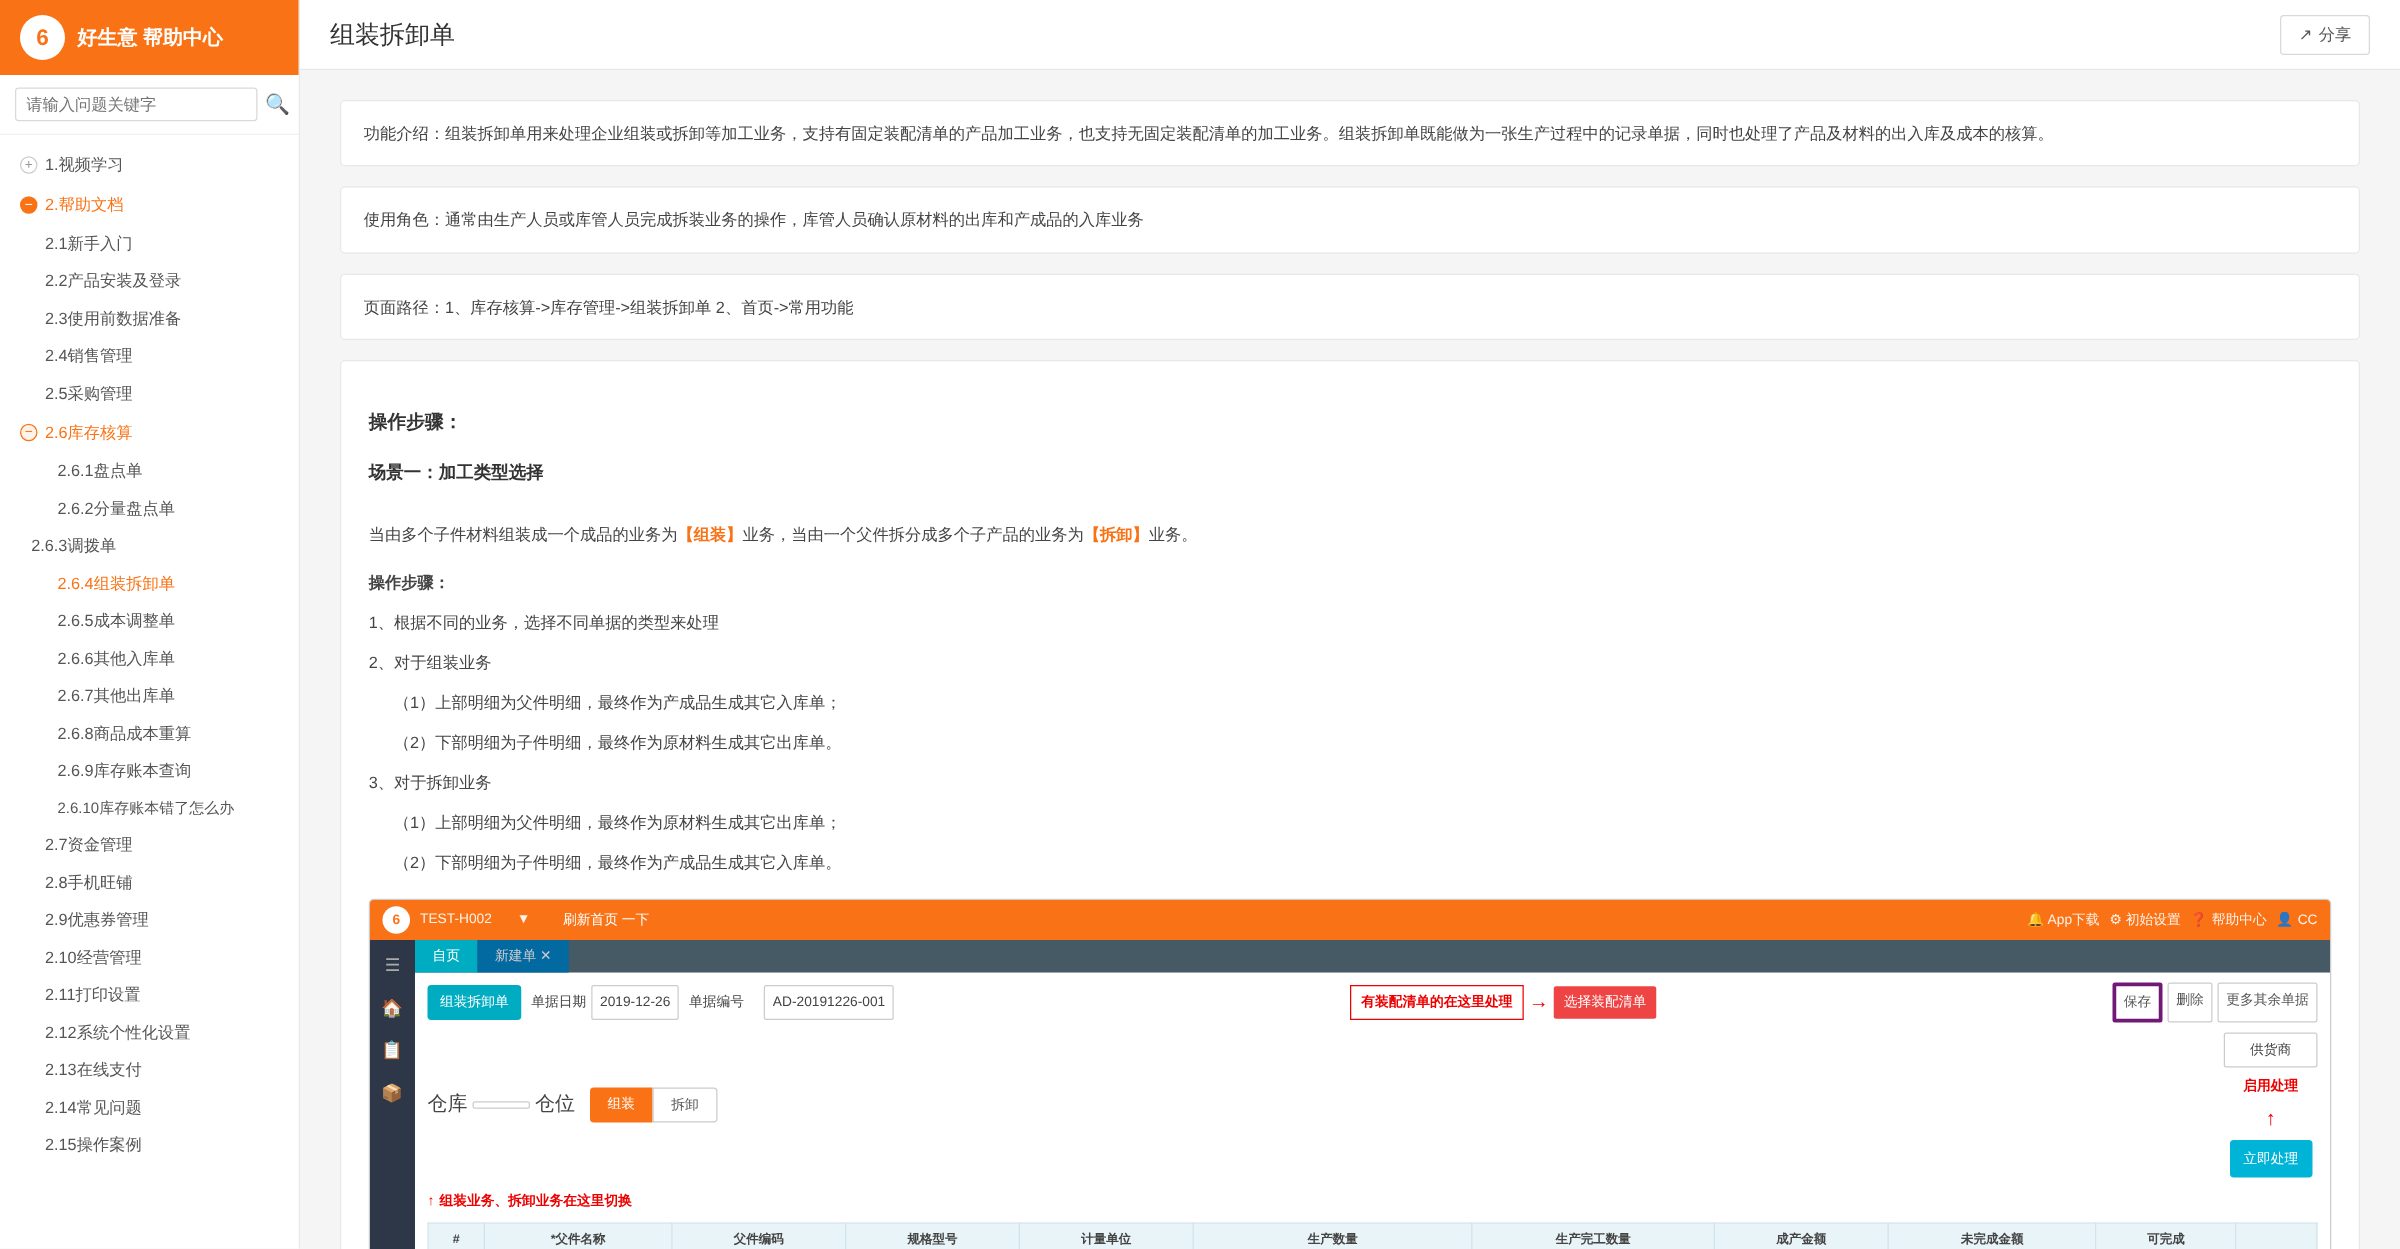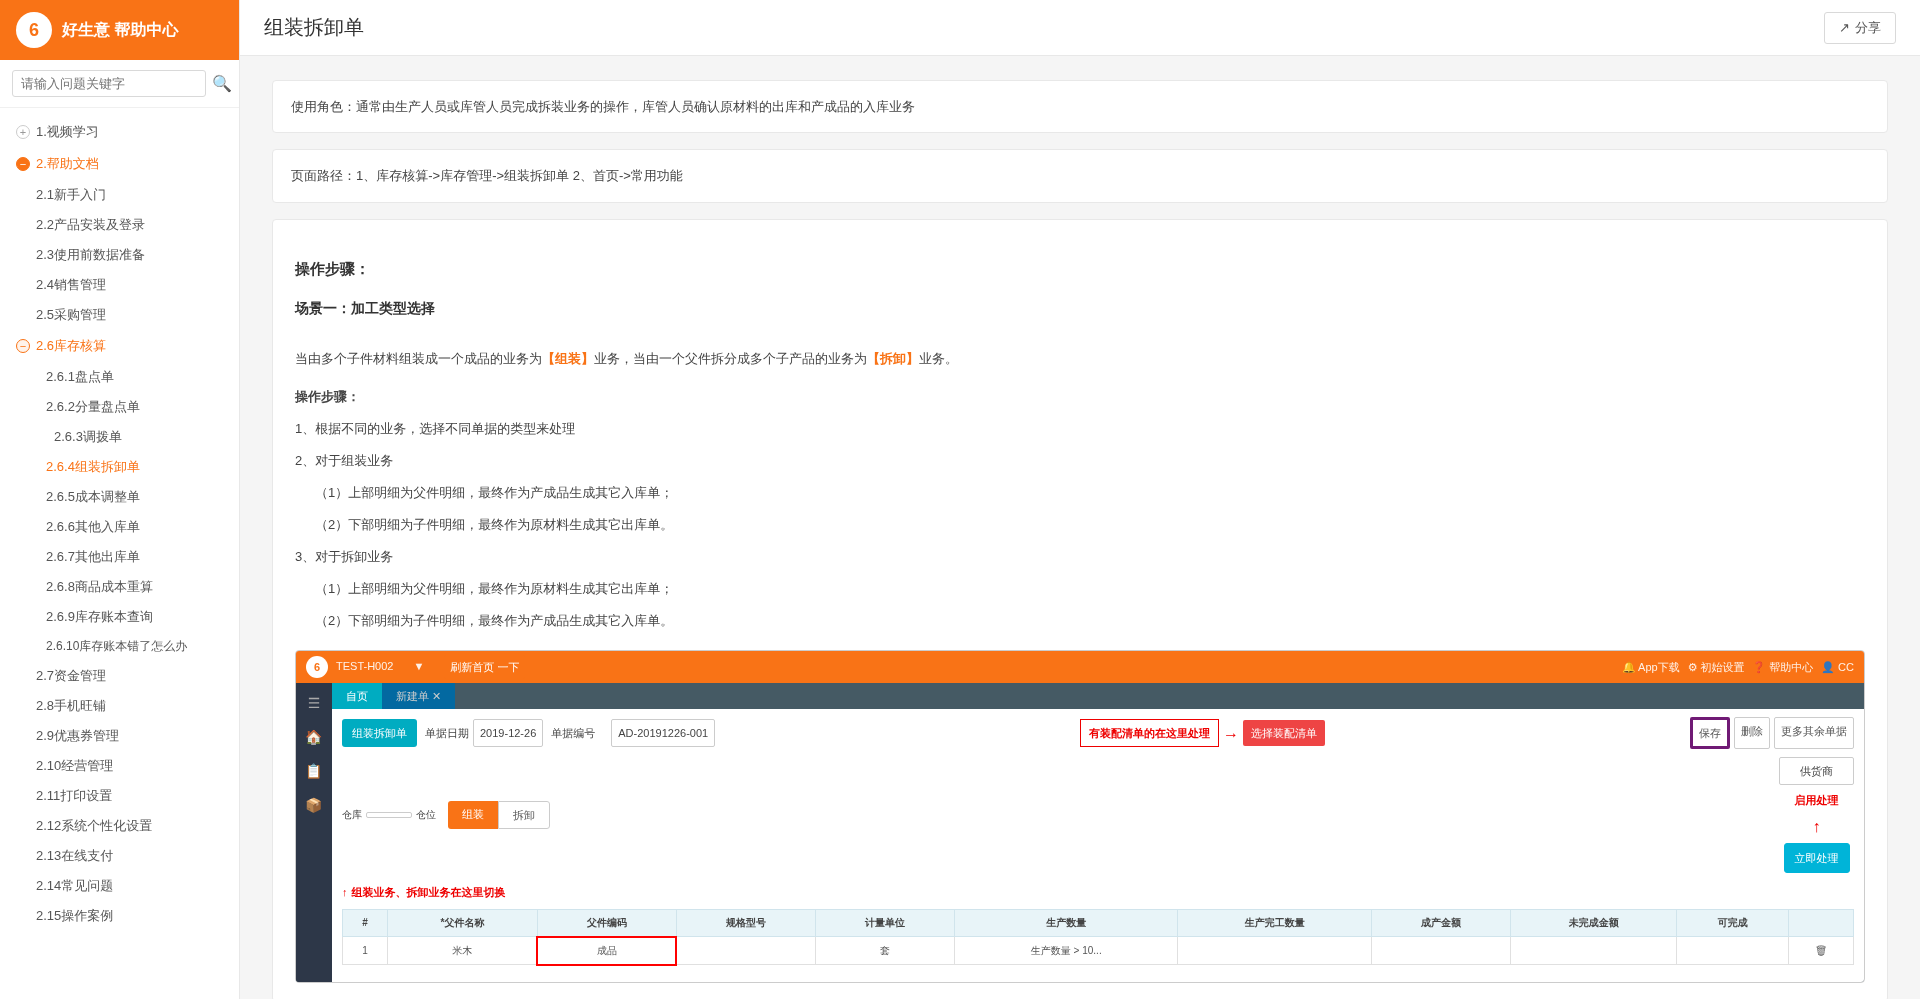--- a/index.html
+++ b/index.html
@@ -310,21 +310,21 @@
     <div class="nav-sub-item">2.4销售管理</div>
     <div class="nav-sub-item">2.5采购管理</div>
 
     <div class="nav-category active" style="color:#f97316;padding-left:16px;">
       <span style="width:14px;height:14px;display:inline-flex;align-items:center;justify-content:center;border:1px solid #f97316;border-radius:50%;font-size:11px;color:#f97316;flex-shrink:0;background:#fff3ea;">−</span>
       <span>2.6库存核算</span>
     </div>
 
     <div class="nav-sub-item" style="padding-left:46px;">2.6.1盘点单</div>
     <div class="nav-sub-item" style="padding-left:46px;">2.6.2分量盘点单</div>
-    <div class="nav-sub-item" style="padding-left:25px;margin-left:29px;">2.6.3调拨单</div>
+    <div class="nav-sub-item" style="padding-left:25px;">2.6.3调拨单</div>
     <div class="nav-sub-item active" style="padding-left:46px;color:#f97316;">2.6.4组装拆卸单</div>
     <div class="nav-sub-item" style="padding-left:46px;">2.6.5成本调整单</div>
     <div class="nav-sub-item" style="padding-left:46px;">2.6.6其他入库单</div>
     <div class="nav-sub-item" style="padding-left:46px;">2.6.7其他出库单</div>
     <div class="nav-sub-item" style="padding-left:46px;">2.6.8商品成本重算</div>
     <div class="nav-sub-item" style="padding-left:46px;">2.6.9库存账本查询</div>
     <div class="nav-sub-item" style="padding-left:46px;font-size:12px;">2.6.10库存账本错了怎么办</div>
 
     <div class="nav-sub-item">2.7资金管理</div>
     <div class="nav-sub-item">2.8手机旺铺</div>
@@ -342,20 +342,23 @@
   <div id="topbar">
     <h1 id="page-title-text">组装拆卸单</h1>
     <button class="share-btn">
       <span style="font-size:13px;">↗</span>
       <span>分享</span>
     </button>
   </div>
 
   <div id="content-area">
 
+    <div class="info-block">
+      <span>功能介绍：组装拆卸单用来处理企业组装或拆卸等加工业务，支持有固定装配清单的产品加工业务，也支持无固定装配清单的加工业务。组装拆卸单既能做为一张生产过程中的记录单据，同时也处理了产品及材料的出入库及成本的核算。</span>
+    </div>
 
     <div class="info-block">
       <span>使用角色：通常由生产人员或库管人员完成拆装业务的操作，库管人员确认原材料的出库和产成品的入库业务</span>
     </div>
 
     <div class="info-block">
       <span>页面路径：1、库存核算-&gt;库存管理-&gt;组装拆卸单 2、首页-&gt;常用功能</span>
     </div>
 
     <div class="steps-block">
@@ -433,21 +436,21 @@
                 </div>
 
                 <div style="display:flex;gap:4px;">
                   <span style="font-size:11px;color:#555;border:3px solid #701a75;padding:2px 6px;border-radius:2px;">保存</span>
                   <span style="font-size:11px;color:#555;border:1px solid #ccc;padding:2px 6px;border-radius:2px;">删除</span>
                   <span style="font-size:11px;color:#555;border:1px solid #ccc;padding:2px 6px;border-radius:2px;">更多其余单据</span>
                 </div>
               </div>
 
               <div style="display:flex;align-items:center;gap:12px;margin-bottom:8px;position:relative;">
-                <div style="display:flex;align-items:center;gap:4px;font-size:10px;">
+                <div style="display:flex;align-items:center;gap:4px;font-size:16px;">
                   <span>仓库</span>
                   <span style="border:1px solid #ccc;padding:2px 40px 2px 4px;border-radius:2px;"></span>
                   <span>仓位</span>
                 </div>
                 <div style="display:flex;gap:0;">
                   <span style="background:#f97316;color:#fff;padding:2px 14px;border-radius:3px 0 0 3px;font-size:11px;">组装</span>
                   <span style="background:#fff;color:#555;border:1px solid #ccc;padding:2px 14px;border-radius:0 3px 3px 0;font-size:11px;">拆卸</span>
                 </div>
 
                 <div style="margin-left:auto;display:flex;flex-direction:column;align-items:center;font-size:11px;">

